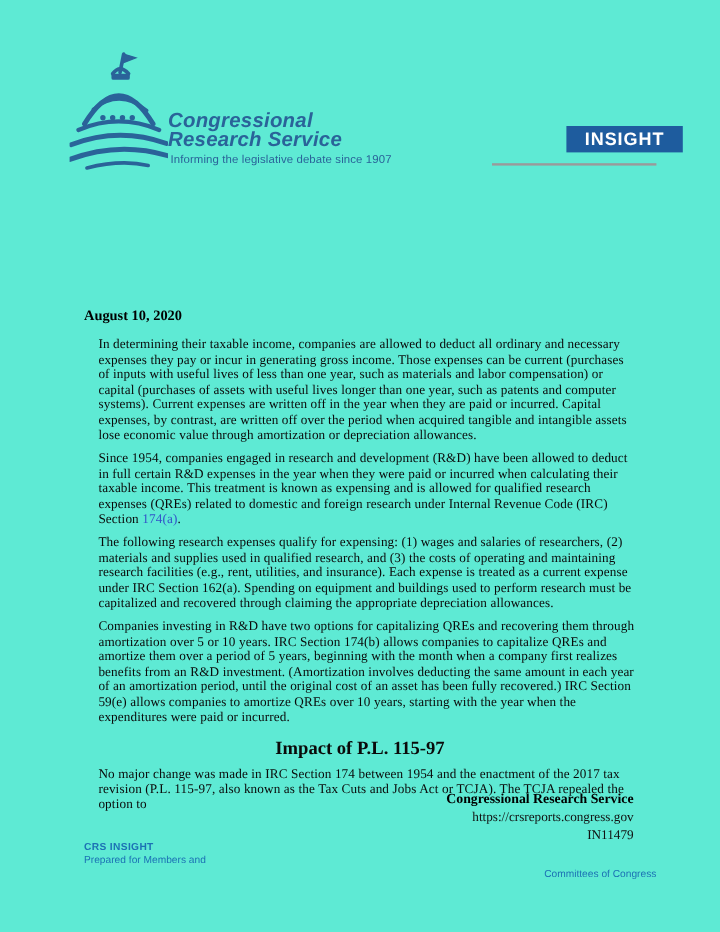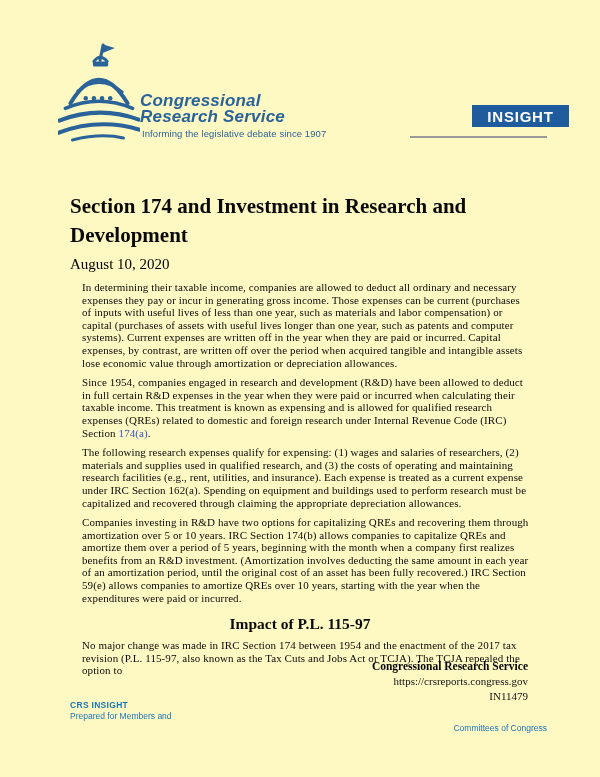--- a/index.html
+++ b/index.html
@@ -1,17 +1,17 @@
 <!DOCTYPE html>
 <html><head>
 <meta charset="utf-8">
 <style>
   html,body { margin:0; padding:0; background:#ffffff; }
   .page {
-    position:relative; width:600px; height:777px; background:#fef9c3;
+    position:relative; width:600px; height:777px; background:#5eead4;
     font-family:"Liberation Serif", serif; color:#000; overflow:hidden;
   }
 
   
   .logo-dome { position:absolute; left:58px; top:40px; width:82px; height:102px; }
   .wordmark {
     position:absolute; left:140px; top:93px;
     font-family:"Liberation Sans", sans-serif; font-weight:bold; font-style:italic;
     color:#2A6399; font-size:17px; line-height:16px; letter-spacing:0.2px;
   }
@@ -29,21 +29,21 @@
     background:#1E5C9E; color:#ffffff;
     font-family:"Liberation Sans", sans-serif; font-weight:bold; font-size:15px;
     letter-spacing:0.8px; display:flex; align-items:center; justify-content:center;
   }
 
   
   .doc-title {
     position:absolute; left:70px; top:178px; width:470px;
     font-size:21px; font-weight:bold; line-height:29px; color:#0a0a0a;
   }
-  .doc-date { position:absolute; left:70px; top:256px; font-size:15px; }
+  .doc-date { position:absolute; left:70px; top:256px; font-size:12px;font-weight:bold; }
   .body-copy { position:absolute; left:70px; top:281px; width:460px; }
   .body-copy p {
     margin:0 0 7px 12px; font-size:11px; line-height:12.6px; letter-spacing:0.1px;
     text-align:left; color:#0a0a0a;
   }
   .inline-link { color:#3353C9; text-decoration:none; cursor:pointer; }
   .h2 {
     font-size:15.5px; font-weight:bold; margin:10px 0 5px 0; line-height:20px;
     color:#0a0a0a; font-family:"Liberation Serif", serif;text-align:center;
   }
@@ -92,21 +92,20 @@
     <div>Congressional</div>
     <div>Research Service</div>
   </div>
 
   <div class="tagline">Informing the legislative debate since 1907</div>
 
   <div class="header-rule"></div>
 
   <div class="insight-badge">INSIGHT</div>
 
-  <h1 class="doc-title">Section 174 and Investment in Research and Development</h1>
 
   <div class="doc-date">August 10, 2020</div>
 
   <div class="body-copy">
     <p>In determining their taxable income, companies are allowed to deduct all ordinary and necessary expenses they pay or incur in generating gross income. Those expenses can be current (purchases of inputs with useful lives of less than one year, such as materials and labor compensation) or capital (purchases of assets with useful lives longer than one year, such as patents and computer systems). Current expenses are written off in the year when they are paid or incurred. Capital expenses, by contrast, are written off over the period when acquired tangible and intangible assets lose economic value through amortization or depreciation allowances.</p>
 
     <p><span>Since 1954, companies engaged in research and development (R&amp;D) have been allowed to deduct in full certain R&amp;D expenses in the year when they were paid or incurred when calculating their taxable income. This treatment is known as expensing and is allowed for qualified research expenses (QREs) related to domestic and foreign research under Internal Revenue Code (IRC) Section </span><a class="inline-link">174(a)</a><span>.</span></p>
 
     <p>The following research expenses qualify for expensing: (1) wages and salaries of researchers, (2) materials and supplies used in qualified research, and (3) the costs of operating and maintaining research facilities (e.g., rent, utilities, and insurance). Each expense is treated as a current expense under IRC Section 162(a). Spending on equipment and buildings used to perform research must be capitalized and recovered through claiming the appropriate depreciation allowances.</p>
 

